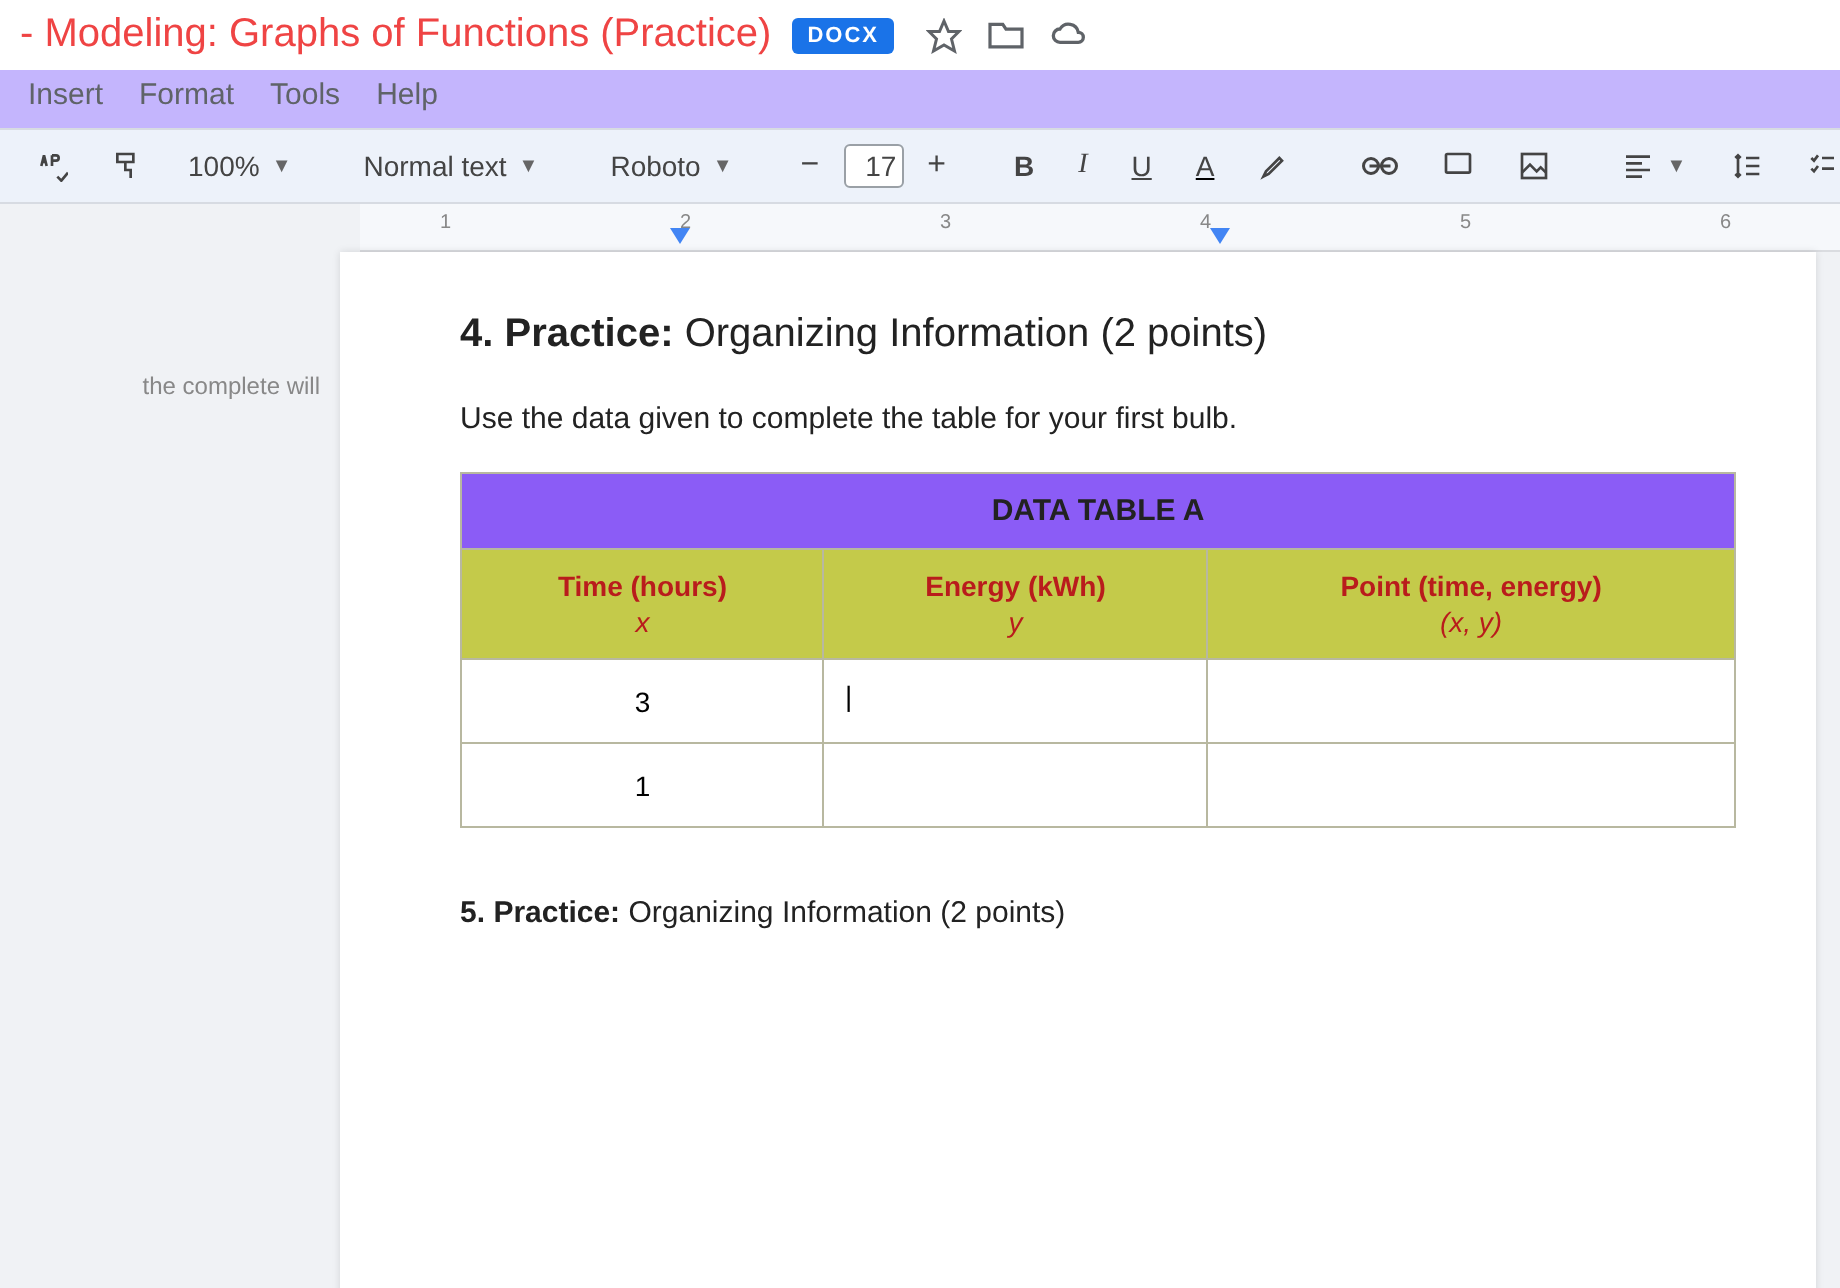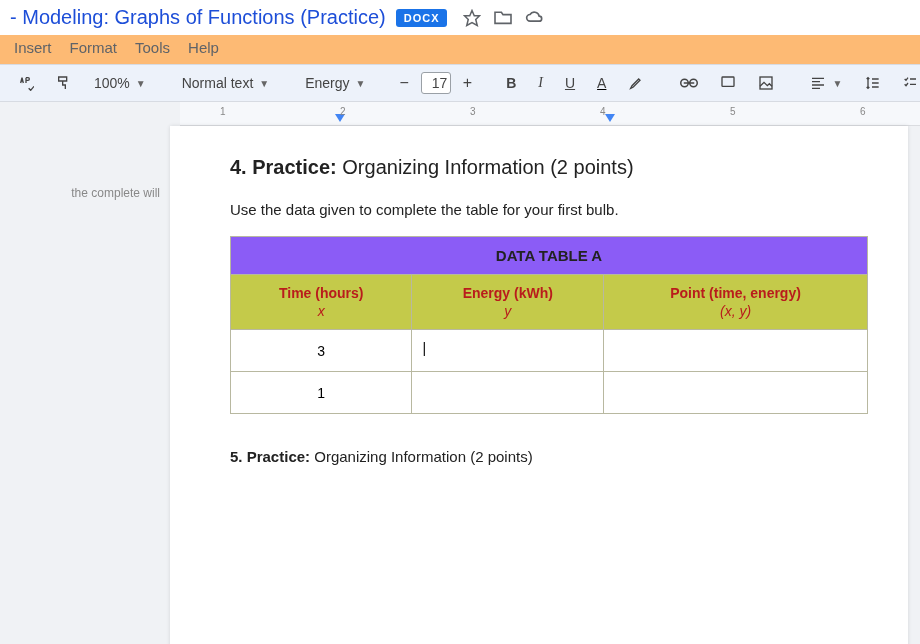--- a/index.html
+++ b/index.html
@@ -13,38 +13,38 @@
   }
   .titlebar {
     display: flex;
     align-items: center;
     gap: 10px;
     padding: 6px 10px;
     background: #fff;
   }
   .doc-title {
     font-size: 20px;
-    color: #1d4ed8;
+    color: #ef4444;
   }
   .badge {
     background: #1a73e8;
     color: #fff;
     font-size: 11px;
     font-weight: 600;
     padding: 3px 8px;
     border-radius: 3px;
     letter-spacing: 1px;
   }
   .title-icons { display: flex; gap: 12px; color: #5f6368; margin-left: 6px; }
   .title-icons svg, .toolbar svg { display: block; }
   .menubar {
     display: flex;
     gap: 18px;
     padding: 4px 14px 8px;
-    background: #fdba74;
+    background: #c4b5fd;
     font-size: 15px;
     color: #5f6368;
   }
   .menubar span { cursor: pointer; }
   .toolbar {
     display: flex;
     align-items: center;
     gap: 6px;
     padding: 6px 10px;
     background: #edf2fa;
@@ -200,21 +200,21 @@
       <span>100%</span>
       <span class="dropdown-caret">▼</span>
     </span>
   <span class="tb-sep"></span>
   <span class="tb-btn">
       <span>Normal text</span>
       <span class="dropdown-caret">▼</span>
     </span>
   <span class="tb-sep"></span>
   <span class="tb-btn">
-      <span>Energy</span>
+      <span>Roboto</span>
       <span class="dropdown-caret">▼</span>
     </span>
   <span class="tb-sep"></span>
   <span class="plusminus">−</span>
   <span class="fontsize-box">17</span>
   <span class="plusminus">+</span>
   <span class="tb-sep"></span>
   <span class="tb-btn bold">B</span>
   <span class="tb-btn ital">I</span>
   <span class="tb-btn under">U</span>

